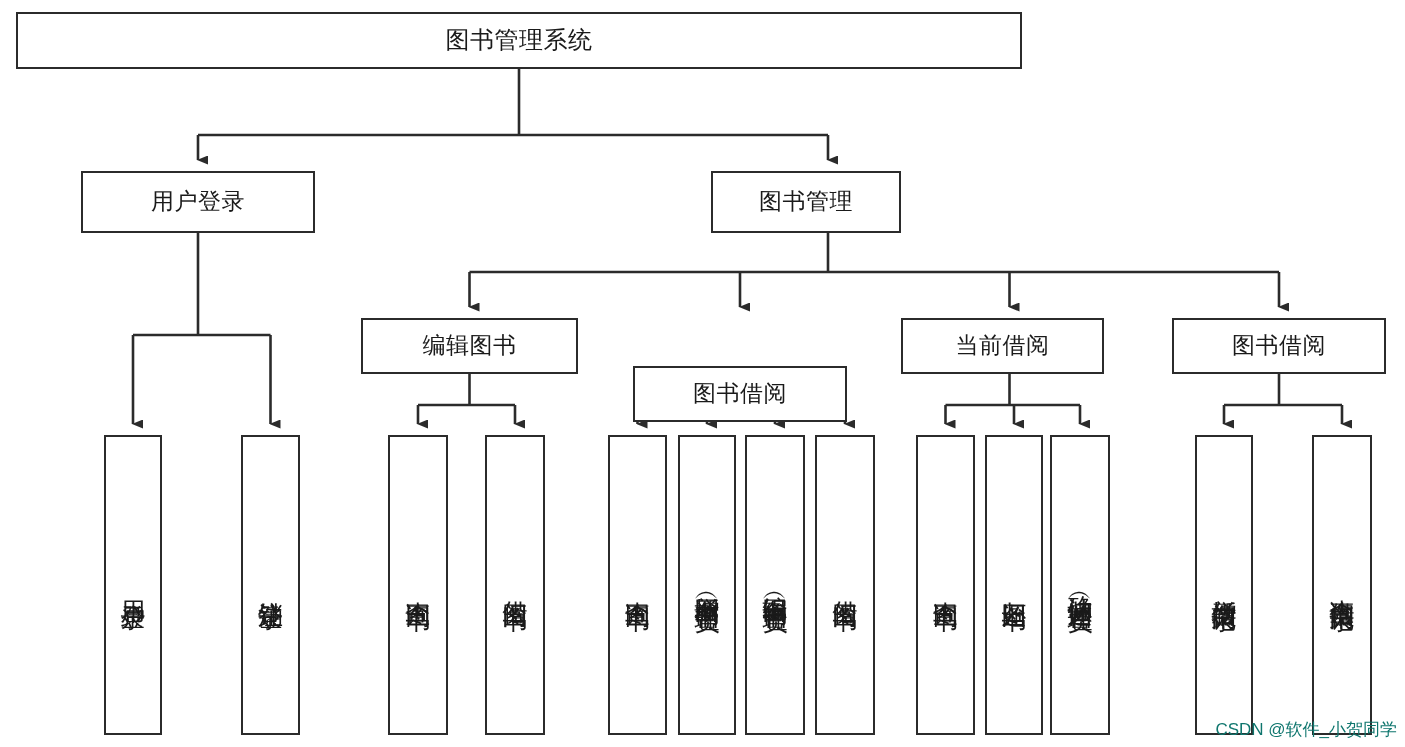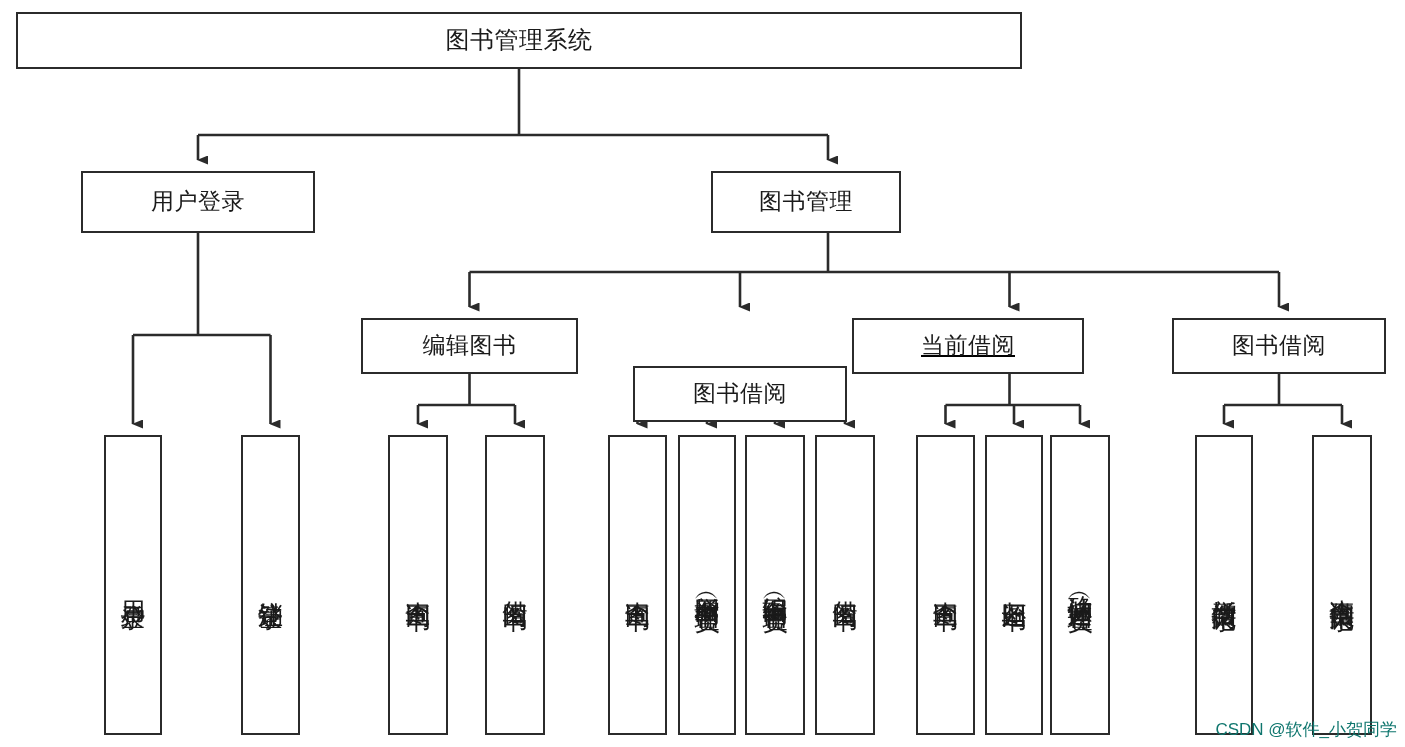--- a/index.html
+++ b/index.html
@@ -123,21 +123,21 @@
       </div>
       <div class="node-box horiz" style="left: 711px; top: 171px; width: 190px; height: 62px;">
         <span class="node-label">图书管理</span>
       </div>
       <div class="node-box horiz" style="left: 361px; top: 318px; width: 217px; height: 56px;">
         <span class="node-label">编辑图书</span>
       </div>
       <div class="node-box horiz" style="left: 633px; top: 318px; width: 214px; height: 56px; margin-top: 48px;">
         <span class="node-label">图书借阅</span>
       </div>
-      <div class="node-box horiz" style="left: 852px; top: 318px; width: 232px; height: 56px; text-decoration: underline;">
+      <div class="node-box horiz" style="left: 901px; top: 318px; width: 203px; height: 56px;">
         <span class="node-label">当前借阅</span>
       </div>
       <div class="node-box horiz" style="left: 1172px; top: 318px; width: 214px; height: 56px;">
         <span class="node-label">图书借阅</span>
       </div>
       <div class="node-box vert" style="left: 104px; top: 435px; width: 58px; height: 300px;">
         <span class="node-label">用户登录</span>
       </div>
       <div class="node-box vert" style="left: 241px; top: 435px; width: 59px; height: 300px;">
         <span class="node-label">注销登录</span>

